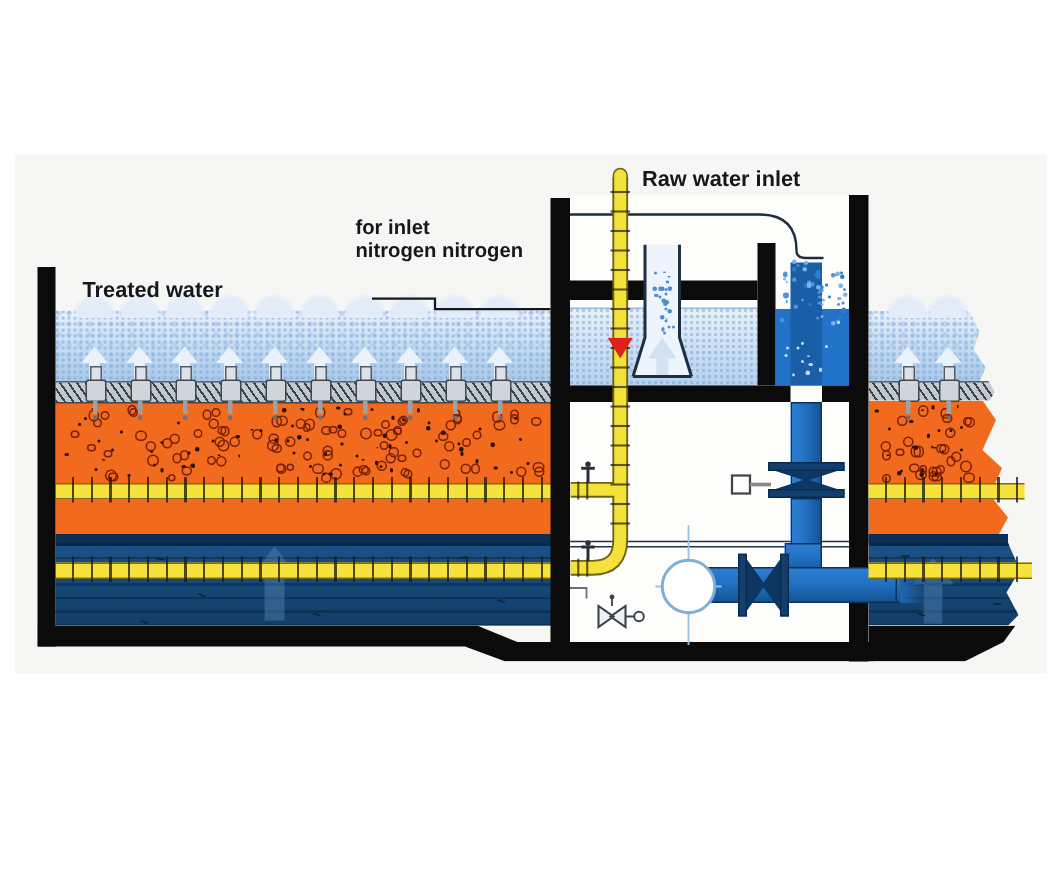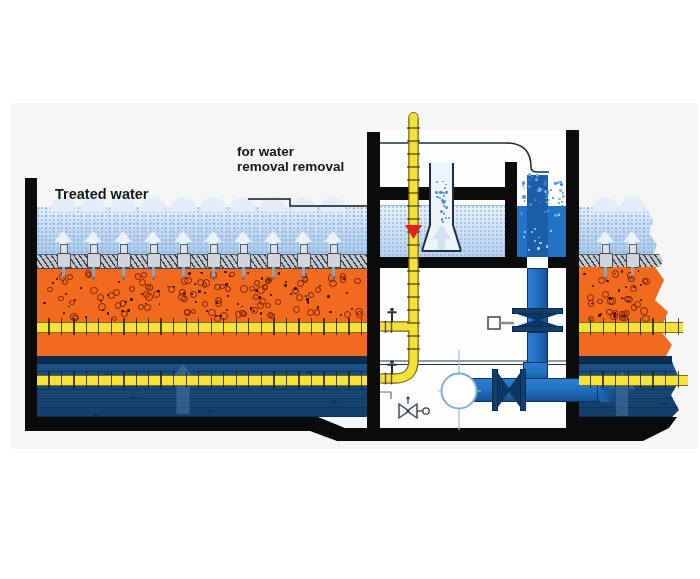--- a/index.html
+++ b/index.html
@@ -208,23 +208,24 @@
   <div class="abs" style="left:405px;top:225px;width:17px;height:14px;background:#e0201c;z-index:55;
               clip-path:polygon(0 0,100% 0,50% 100%);"></div>
 
   <div class="abs blackfill" style="left:25px;top:417px;width:558px;height:24px;z-index:28;
               clip-path:polygon(0 0,293px 0,320px 11px,558px 11px,558px 24px,312px 24px,285px 14px,0 14px);"></div>
   <div class="abs blackfill" style="left:579px;top:417px;width:101px;height:24px;z-index:28;
               clip-path:polygon(0 0,98px 0,90px 11px,64px 24px,0 24px);"></div>
 
   <div class="abs label" style="left:55px;top:186px;font-size:14.5px;">Treated water</div>
   <div class="abs label" style="left:237px;top:144px;font-size:13.5px;line-height:15px;">
-    <div>for water</div>
-    <div>removal removal</div>
+    <div>for inlet</div>
+    <div>nitrogen nitrogen</div>
   </div>
+  <div class="abs label" style="left:428px;top:112px;font-size:14.5px;">Raw water inlet</div>
 <div class="abs plume" style="left: 49px; top: 196px; width: 28px; height: 16px; z-index: 7;"></div>
     <div class="abs uparrow uparrow2" style="left: 54px; top: 231px; width: 18px; height: 26px; z-index: 8;"></div>
     <div class="abs nozzle-stem" style="left: 60px; top: 244px; width: 6px; height: 10px; z-index: 9;"></div>
     <div class="abs nozzle-body" style="left: 57px; top: 253px; width: 12px; height: 13px; z-index: 9;"></div>
     <div class="abs nozzle-tail" style="left: 62px; top: 267px; width: 3px; height: 9px; z-index: 9;"></div>
     <div class="abs nozzle-tip" style="left: 62px; top: 277px; width: 3px; height: 3px; z-index: 9;"></div>
     <div class="abs plume" style="left: 79px; top: 196px; width: 28px; height: 16px; z-index: 7;"></div>
     <div class="abs uparrow uparrow2" style="left: 84px; top: 231px; width: 18px; height: 26px; z-index: 8;"></div>
     <div class="abs nozzle-stem" style="left: 90px; top: 244px; width: 6px; height: 10px; z-index: 9;"></div>
     <div class="abs nozzle-body" style="left: 87px; top: 253px; width: 12px; height: 13px; z-index: 9;"></div>

